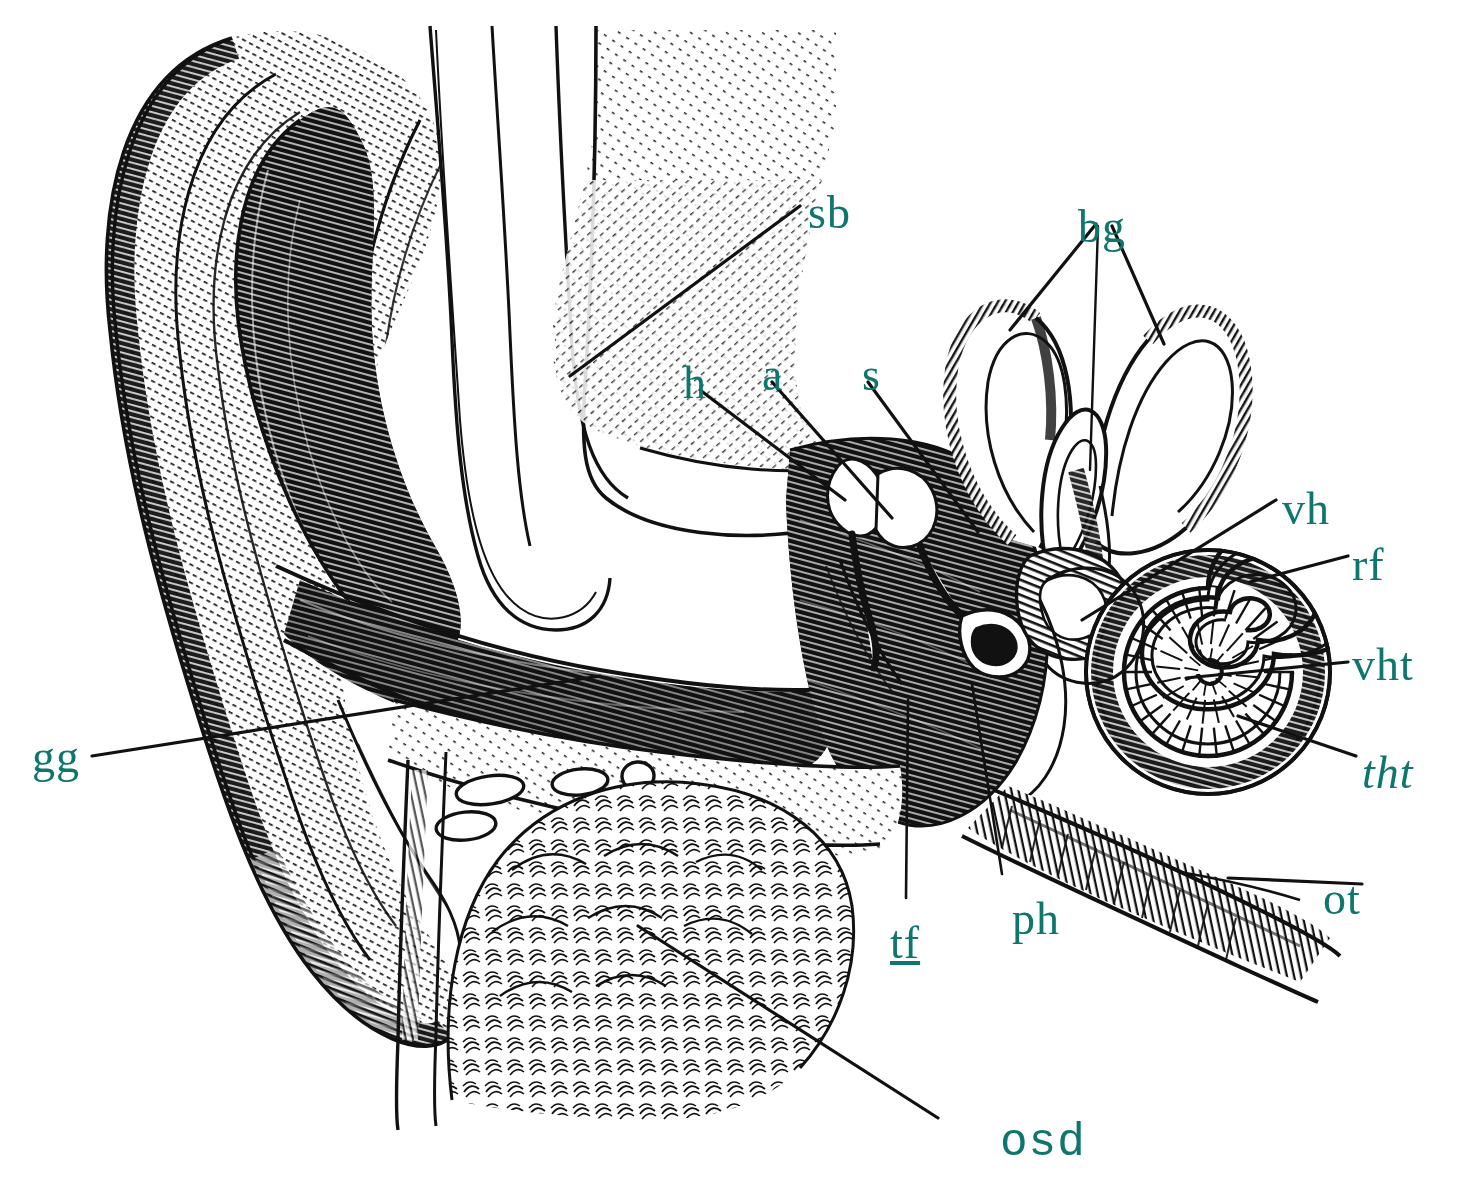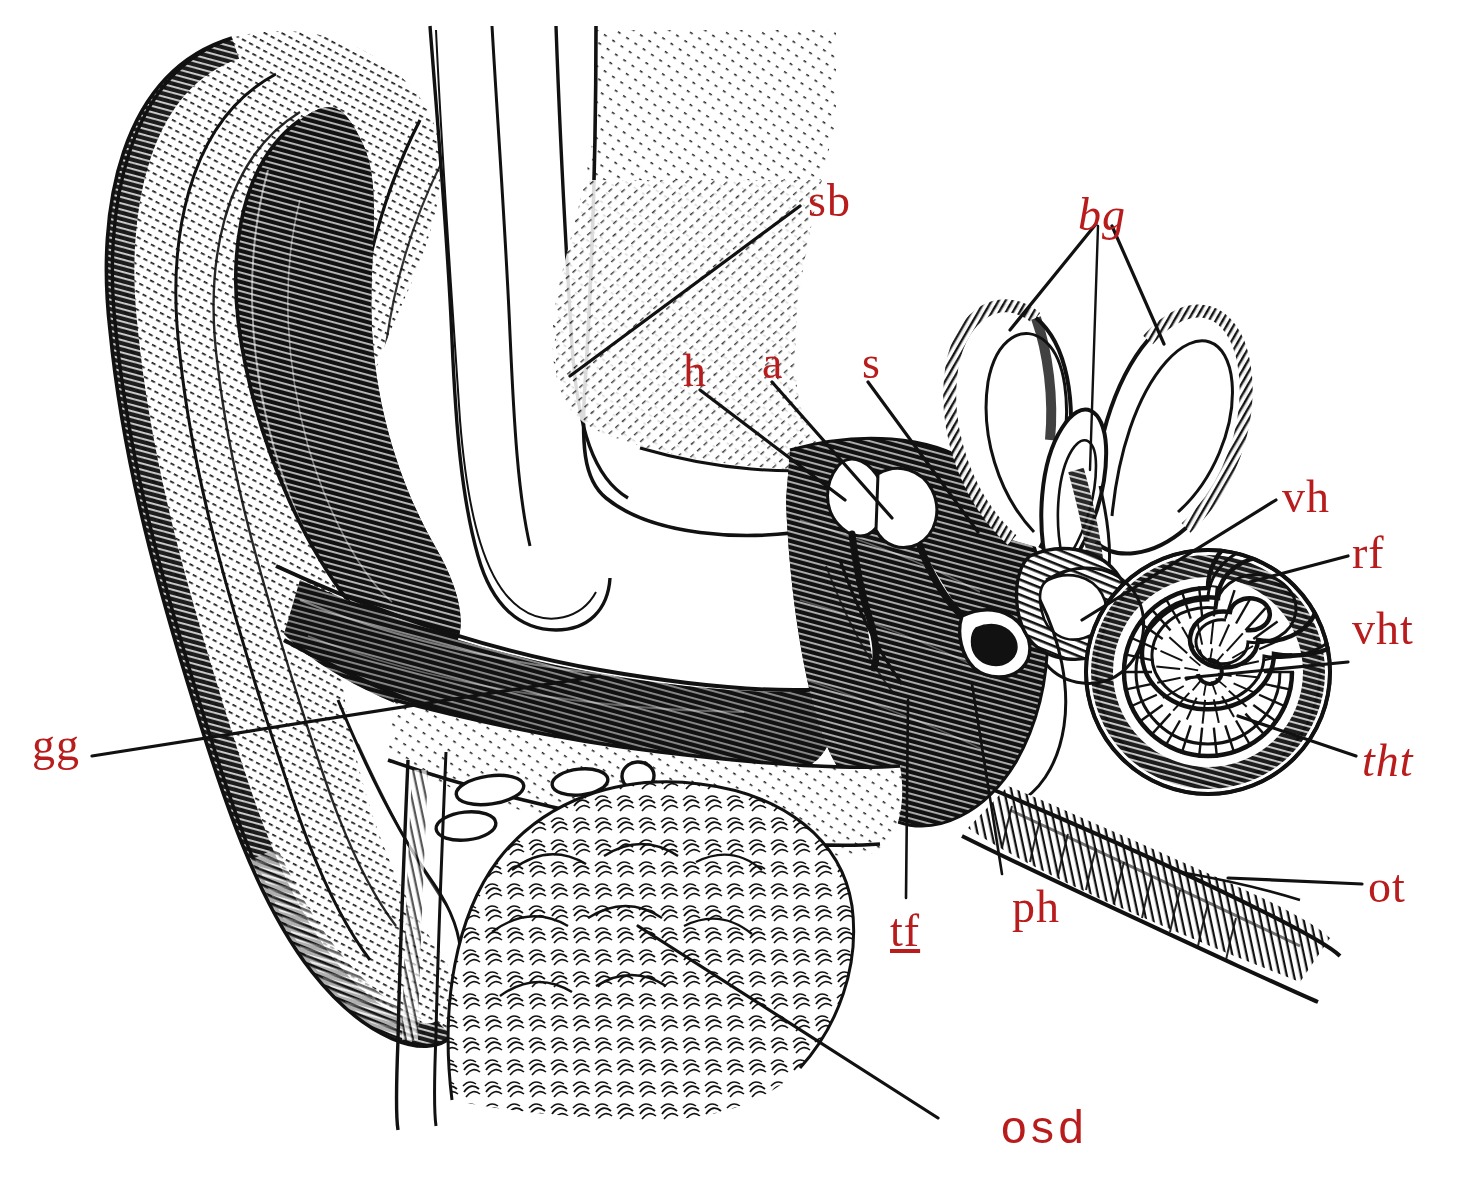--- a/index.html
+++ b/index.html
@@ -1,22 +1,22 @@
 <!DOCTYPE html>
 <html><head>
 <meta charset="utf-8">
 <style>
   html,body{margin:0;padding:0;background:#ffffff;}
   body{width:1472px;height:1180px;overflow:hidden;
        font-family:"Liberation Serif", serif;}
   #plate{position:relative;width:1472px;height:1180px;background:#ffffff;}
   svg.fig{position:absolute;left:0;top:0;width:1472px;height:1180px;}
-  .lbl{position:absolute;color:#b91c1c;font-family:"Liberation Serif", serif;
+  .lbl{position:absolute;color:#0f766e;font-family:"Liberation Serif", serif;
        font-size:46px;line-height:1;letter-spacing:1px;white-space:nowrap;
-       font-weight:500;}
+       font-weight:500;margin-top:12px;}
 </style>
 </head>
 <body>
 
 <div id="plate">
 
 <svg class="fig" viewBox="0 0 1472 1180">
   <defs>
 
     <pattern id="hDark" width="6" height="6" patternUnits="userSpaceOnUse" patternTransform="rotate(15)">
@@ -446,27 +446,27 @@
     <line x1="1356" y1="756" x2="1238" y2="716"></line>
     <line x1="1362" y1="884" x2="1228" y2="878"></line>
     <line x1="92" y1="756" x2="600" y2="676"></line>
     <line x1="906" y1="898" x2="908" y2="700" stroke-width="2.6"></line>
     <line x1="1002" y1="874" x2="972" y2="684" stroke-width="2.6"></line>
     <line x1="938" y1="1118" x2="638" y2="926"></line>
   </g>
 </svg>
 
 <div class="lbl" style="left:808px;  top:178px;">sb</div>
-<div class="lbl" style="left:1078px; top:192px;font-style:italic;">bg</div>
+<div class="lbl" style="left:1078px; top:192px;">bg</div>
 <div class="lbl" style="left:683px;  top:348px;">h</div>
 <div class="lbl" style="left:762px;  top:340px;">a</div>
 <div class="lbl" style="left:862px;  top:340px;">s</div>
 <div class="lbl" style="left:1282px; top:474px;">vh</div>
 <div class="lbl" style="left:1352px; top:530px;">rf</div>
-<div class="lbl" style="left:1352px; top:606px;">vht</div>
+<div class="lbl" style="left:1352px; top:630px;">vht</div>
 <div class="lbl" style="left:1362px; top:738px;font-style:italic;">tht</div>
-<div class="lbl" style="left:1368px; top:864px;">ot</div>
+<div class="lbl" style="left:1323px; top:864px;">ot</div>
 <div class="lbl" style="left:32px;   top:722px;">gg</div>
 <div class="lbl" style="left:890px;  top:908px;text-decoration:underline;">tf</div>
 <div class="lbl" style="left:1012px; top:884px;">ph</div>
 <div class="lbl" style="left:1000px;  top:1108px;font-family:Liberation Mono, monospace;">osd</div>
 
 </div>
 
 </body></html>

